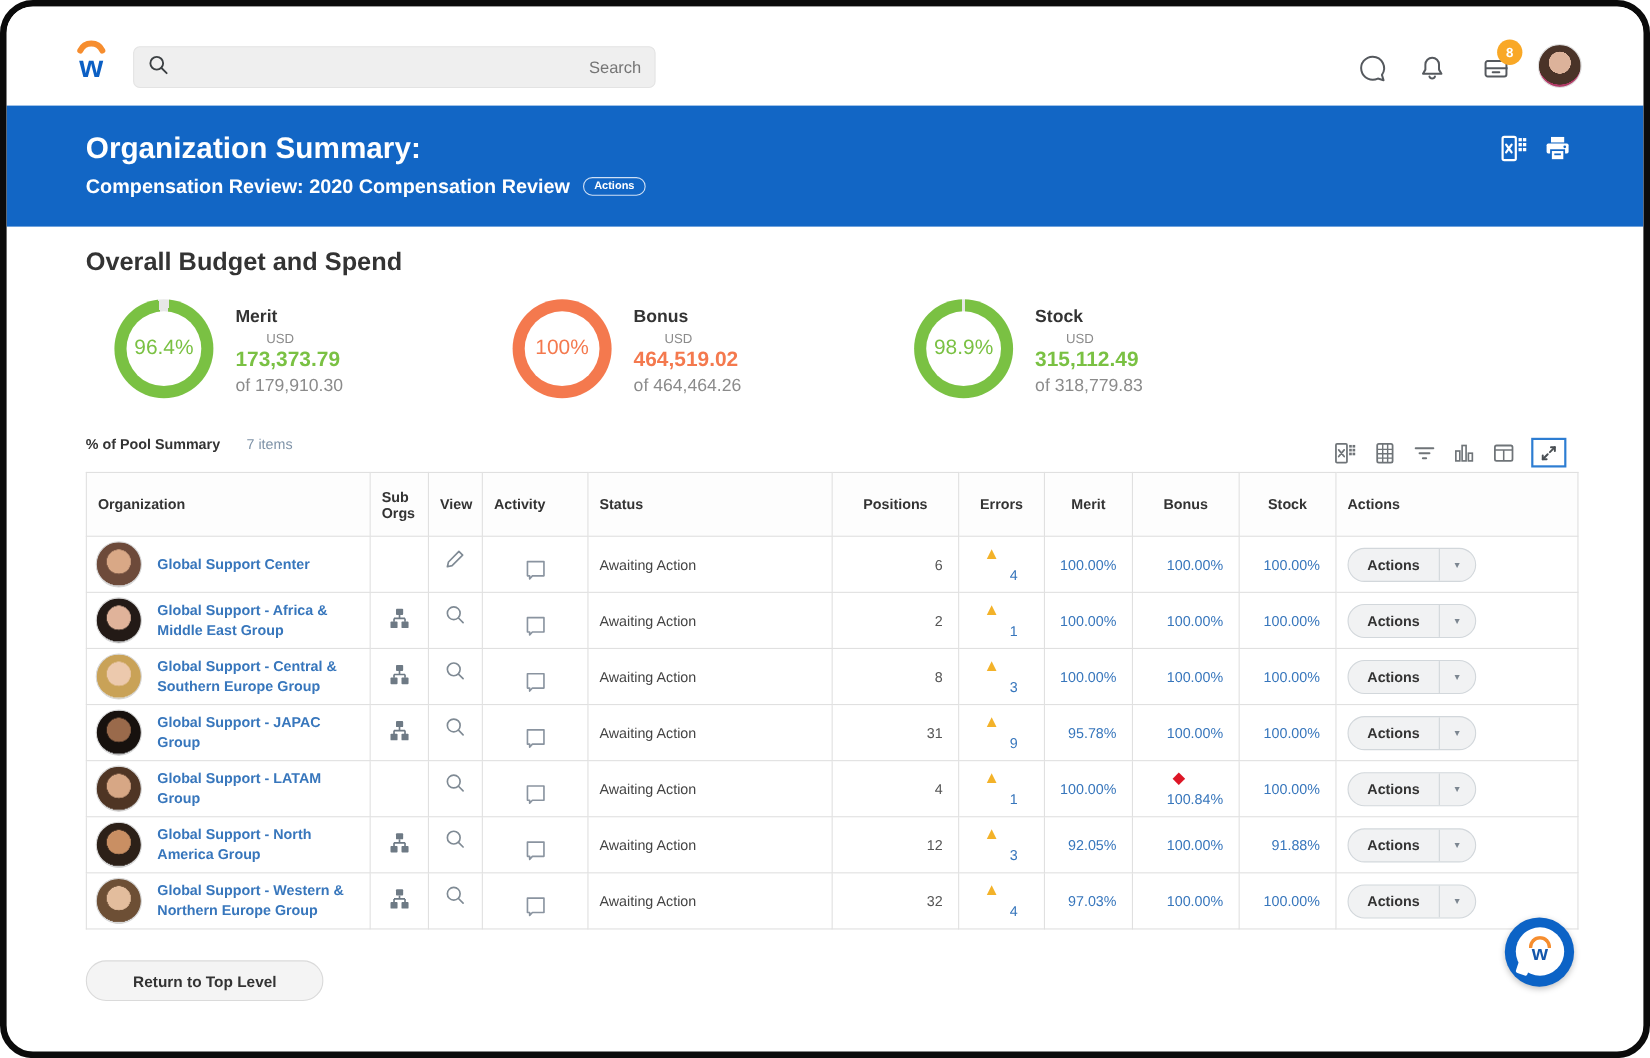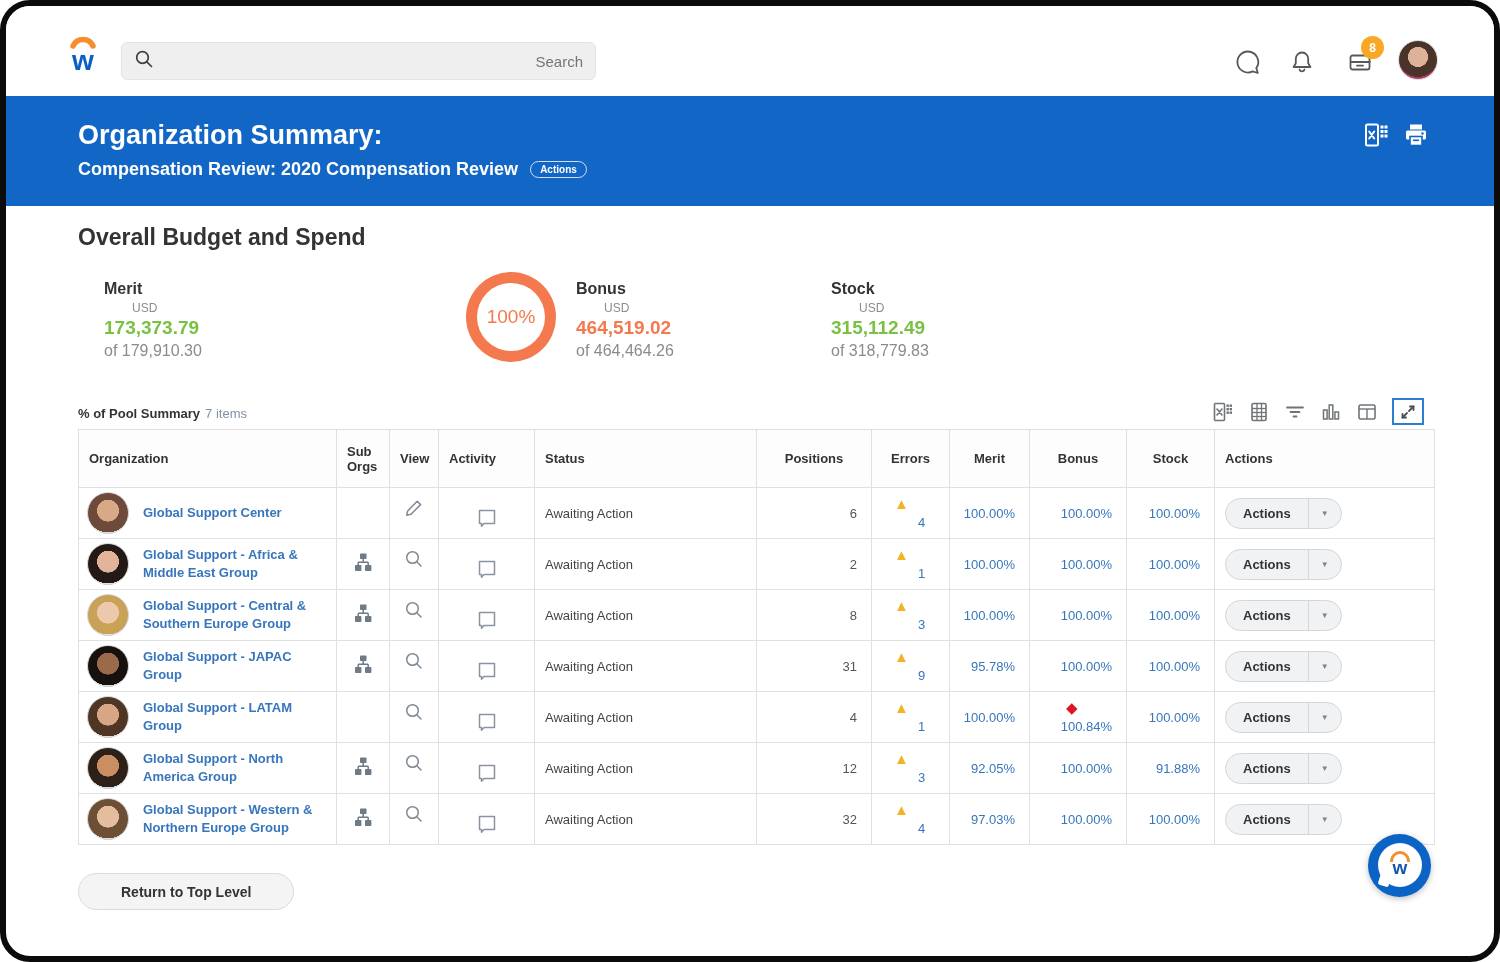--- a/index.html
+++ b/index.html
@@ -41,21 +41,21 @@
   .donut::before { content:""; position:absolute; inset:11px; border-radius:50%; background:#fff; }
   .donut-pct { position:absolute; inset:0; display:flex; align-items:center; justify-content:center;
                font-size:19px; z-index:1; }
   .stat-text { padding-top:8px; }
   .stat-name { font-size:16px; font-weight:bold; color:#333; }
   .stat-usd { font-size:12px; color:#8b8b8b; margin-top:3px;margin-left:28px; }
   .stat-amount { font-size:19px; font-weight:bold; margin-top:2px; }
   .stat-of { font-size:16px; color:#8b8b8b; margin-top:3px; }
 
   
-  .pool-head { position:absolute; left:72px; top:400px; display:flex; align-items:flex-end; gap:5px; }
+  .pool-head { position:absolute; left:72px; top:390px; display:flex; align-items:flex-end; gap:24px; }
   .pool-title { font-size:13px; font-weight:bold; color:#333; }
   .pool-count { font-size:13px; color:#7f93a8; }
   .tbl-toolbar { position:absolute; top:392px; right:70px; display:flex; align-items:center; gap:14px; }
   .tt-ico { width:22px; height:22px; cursor:pointer; }
   .tt-expand { width:32px; height:27px; border:2px solid #2d7dd2; background:#fff; display:flex;
                align-items:center; justify-content:center; cursor:pointer; }
 
   
   .pool-table { position:absolute; left:72px; top:423px; width:1356px; border-collapse:collapse;
                 table-layout:fixed; background:#fff; }
@@ -172,39 +172,45 @@
           <rect x="8" y="15.5" width="12" height="9" fill="#fff" stroke="#1266c5" stroke-width="1.6"></rect>
           <rect x="11" y="18.5" width="6" height="1.6" fill="#1266c5"></rect>
           <circle cx="20.5" cy="12.5" r="1.2" fill="#1266c5"></circle>
         </svg>
     </div>
   </div>
 
   <div class="section-title">Overall Budget and Spend</div>
 
   <div class="stat" id="stat0">
+    <div class="donut" style="background: conic-gradient(from -6.48deg, rgb(231, 231, 231) 0deg, rgb(231, 231, 231) 12.96deg, rgb(122, 193, 67) 12.96deg, rgb(122, 193, 67) 360deg);">
+        <span class="donut-pct" style="color: rgb(122, 193, 67);">96.4%</span>
+      </div>
     <div class="stat-text">
       <div class="stat-name">Merit</div>
       <div class="stat-usd">USD</div>
       <div class="stat-amount" style="color: rgb(122, 193, 67);">173,373.79</div>
       <div class="stat-of">of 179,910.30</div>
     </div>
   </div>
   <div class="stat" id="stat1">
     <div class="donut" style="background: rgb(244, 121, 78);">
         <span class="donut-pct" style="color: rgb(244, 121, 78);">100%</span>
       </div>
     <div class="stat-text">
       <div class="stat-name">Bonus</div>
       <div class="stat-usd">USD</div>
       <div class="stat-amount" style="color: rgb(244, 121, 78);">464,519.02</div>
       <div class="stat-of">of 464,464.26</div>
     </div>
   </div>
   <div class="stat" id="stat2">
+    <div class="donut" style="background: conic-gradient(from -1.98deg, rgb(231, 231, 231) 0deg, rgb(231, 231, 231) 3.96deg, rgb(122, 193, 67) 3.96deg, rgb(122, 193, 67) 360deg);">
+        <span class="donut-pct" style="color: rgb(122, 193, 67);">98.9%</span>
+      </div>
     <div class="stat-text">
       <div class="stat-name">Stock</div>
       <div class="stat-usd">USD</div>
       <div class="stat-amount" style="color: rgb(122, 193, 67);">315,112.49</div>
       <div class="stat-of">of 318,779.83</div>
     </div>
   </div>
 
   <div class="pool-head">
     <span class="pool-title">% of Pool Summary</span>

